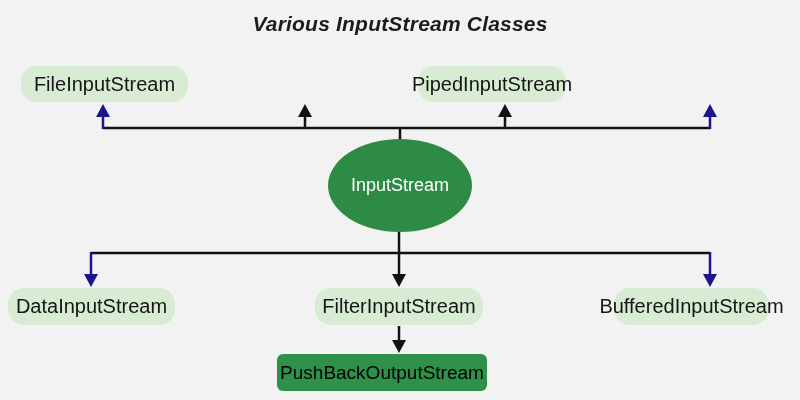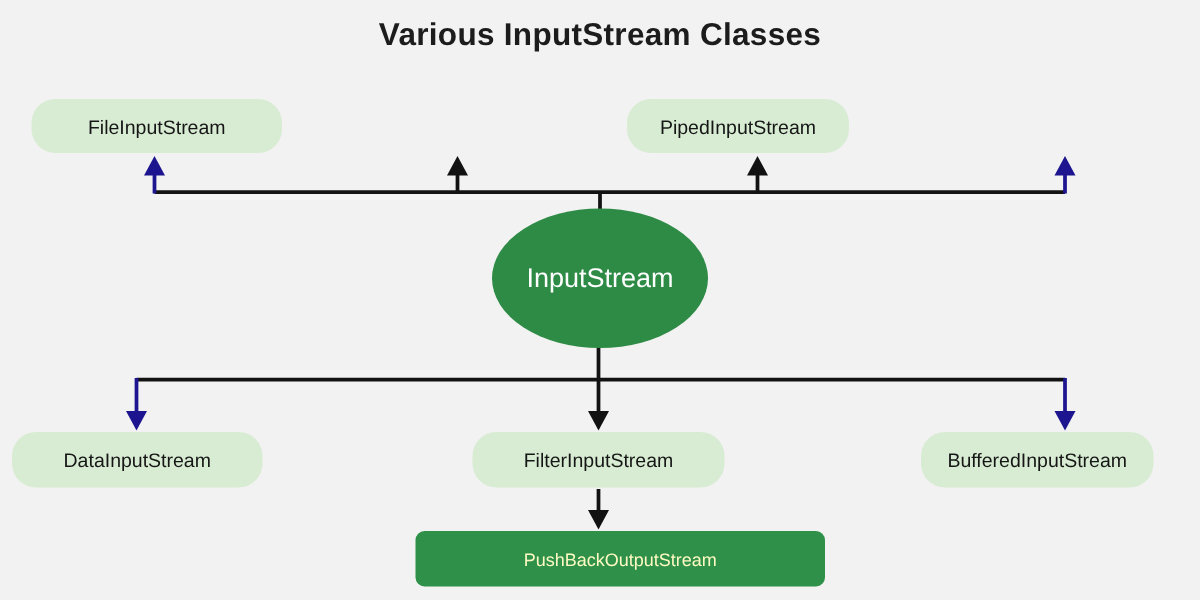--- a/index.html
+++ b/index.html
@@ -17,30 +17,31 @@
   .diagram-title{
     position:absolute;
     top:12px;
     left:0;
     width:100%;
     text-align:center;
     font-size:21px;
     font-weight:700;
     color:#1c1c1c;
     letter-spacing:0.2px;
+    font-style:italic;
   }
   .node{
     position:absolute;
     height:36px;
     display:flex;
     align-items:center;
     justify-content:center;
     background:#d8ecd3;
     border-radius:16px;
-    font-size:13px;
+    font-size:20px;
     color:#161616;
     white-space:nowrap;
   }
   .node.row-top{top:66px;}
   .node.row-bottom{top:288px;height:37px;}
   #node-file{left:21px;width:167px;}
   #node-bytearray{left:207px;width:191px;}
   #node-piped{left:418px;width:148px;}
   #node-object{left:625px;width:163px;}
   #node-data{left:8px;width:167px;}
@@ -57,29 +58,29 @@
     display:flex;
     align-items:center;
     justify-content:center;
     color:#ffffff;
     font-size:18px;
   }
   .node-leaf{
     position:absolute;
     left:277px;
     top:354px;
-    width:273px;
+    width:210px;
     height:37px;
     background:#2f9149;
     border-radius:6px;
     display:flex;
     align-items:center;
     justify-content:center;
-    color:#fef9c3;
-    font-size:12px;
+    color:#000000;
+    font-size:19px;
   }
   .connector-layer{
     position:absolute;
     left:0;top:0;width:800px;height:400px;
   }
 </style>
 </head>
 <body>
 
 <div class="canvas">

